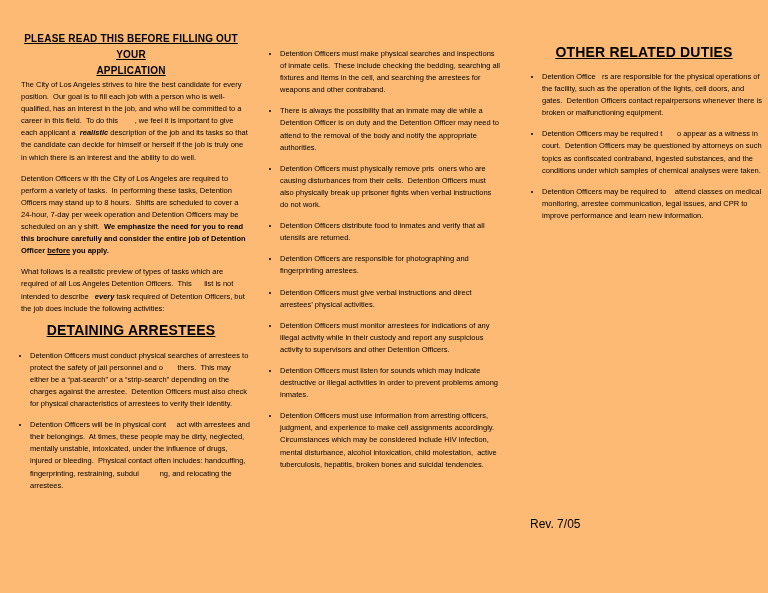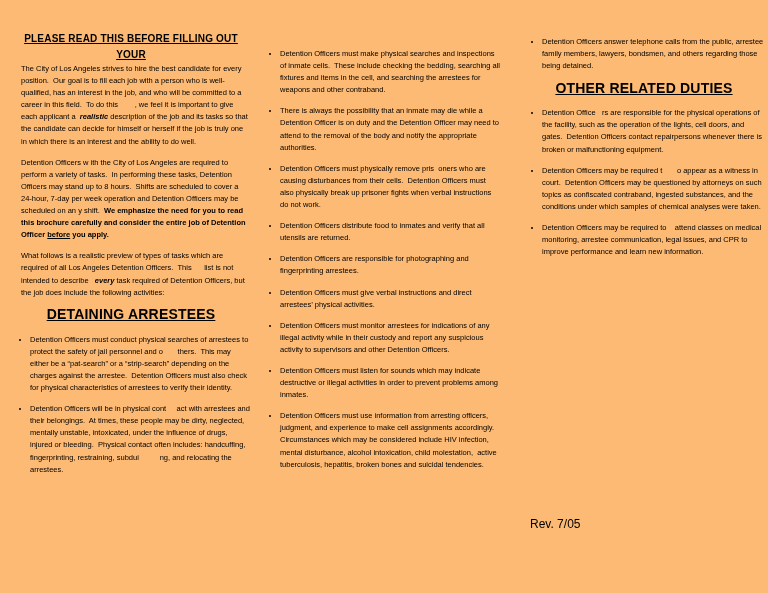--- a/index.html
+++ b/index.html
@@ -69,20 +69,21 @@
   }
 </style>
 </head>
 <body>
 
 <div class="page">
 
   <section class="col col-1">
     <div class="main-heading">
       <span class="hl">PLEASE READ THIS BEFORE FILLING OUT YOUR</span>
+      <span class="hl">APPLICATION</span>
     </div>
 
     <p class="para"><span>The City of Los Angeles strives to hire the best candidate for every position.  Our goal is to fill each job with a person who is well-qualified, has an interest in the job, and who will be committed to a career in this field.  To do this        , we feel it is important to give each applicant a  </span><span class="bi">realistic</span><span> description of the job and its tasks so that the candidate can decide for himself or herself if the job is truly one in which there is an interest and the ability to do well.</span></p>
 
     <p class="para"><span>Detention Officers w ith the City of Los Angeles are required to perform a variety of tasks.  In performing these tasks, Detention Officers may stand up to 8 hours.  Shifts are scheduled to cover a 24-hour, 7-day per week operation and Detention Officers may be scheduled on an y shift.  </span><span class="b">We emphasize the need for you to read this brochure carefully and consider the entire job of Detention Officer </span><span class="bu">before</span><span class="b"> you apply.</span></p>
 
     <p class="para"><span>What follows is a realistic preview of types of tasks which are required of all Los Angeles Detention Officers.  This      list is not intended to describe   </span><span class="bi">every</span><span> task required of Detention Officers, but the job does include the following activities:</span></p>
 
     <div class="section-head">DETAINING ARRESTEES</div>
 
@@ -104,23 +105,20 @@
 
 
     <ul class="blist">
       <li>Detention Officers must monitor arrestees for indications of any illegal activity while in their custody and report any suspicious activity to supervisors and other Detention Officers.</li>
       <li>Detention Officers must listen for sounds which may indicate destructive or illegal activities in order to prevent problems among inmates.</li>
       <li>Detention Officers must use information from arresting officers, judgment, and experience to make cell assignments accordingly.  Circumstances which may be considered include HIV infection, mental disturbance, alcohol intoxication, child molestation,  active tuberculosis, hepatitis, broken bones and suicidal tendencies.</li>
     </ul>
   </section>
 
   <section class="col col-3">
-    <ul class="blist">
-      <li>Detention Officers answer telephone calls from the public, arrestee family members, lawyers, bondsmen, and others regarding those being detained.</li>
-    </ul>
 
     <div class="section-head">OTHER RELATED DUTIES</div>
 
     <ul class="blist">
       <li>Detention Office   rs are responsible for the physical operations of the facility, such as the operation of the lights, cell doors, and gates.  Detention Officers contact repairpersons whenever there is broken or malfunctioning equipment.</li>
       <li>Detention Officers may be required t       o appear as a witness in court.  Detention Officers may be questioned by attorneys on such topics as confiscated contraband, ingested substances, and the conditions under which samples of chemical analyses were taken.</li>
       <li>Detention Officers may be required to    attend classes on medical monitoring, arrestee communication, legal issues, and CPR to improve performance and learn new information.</li>
     </ul>
   </section>
 

